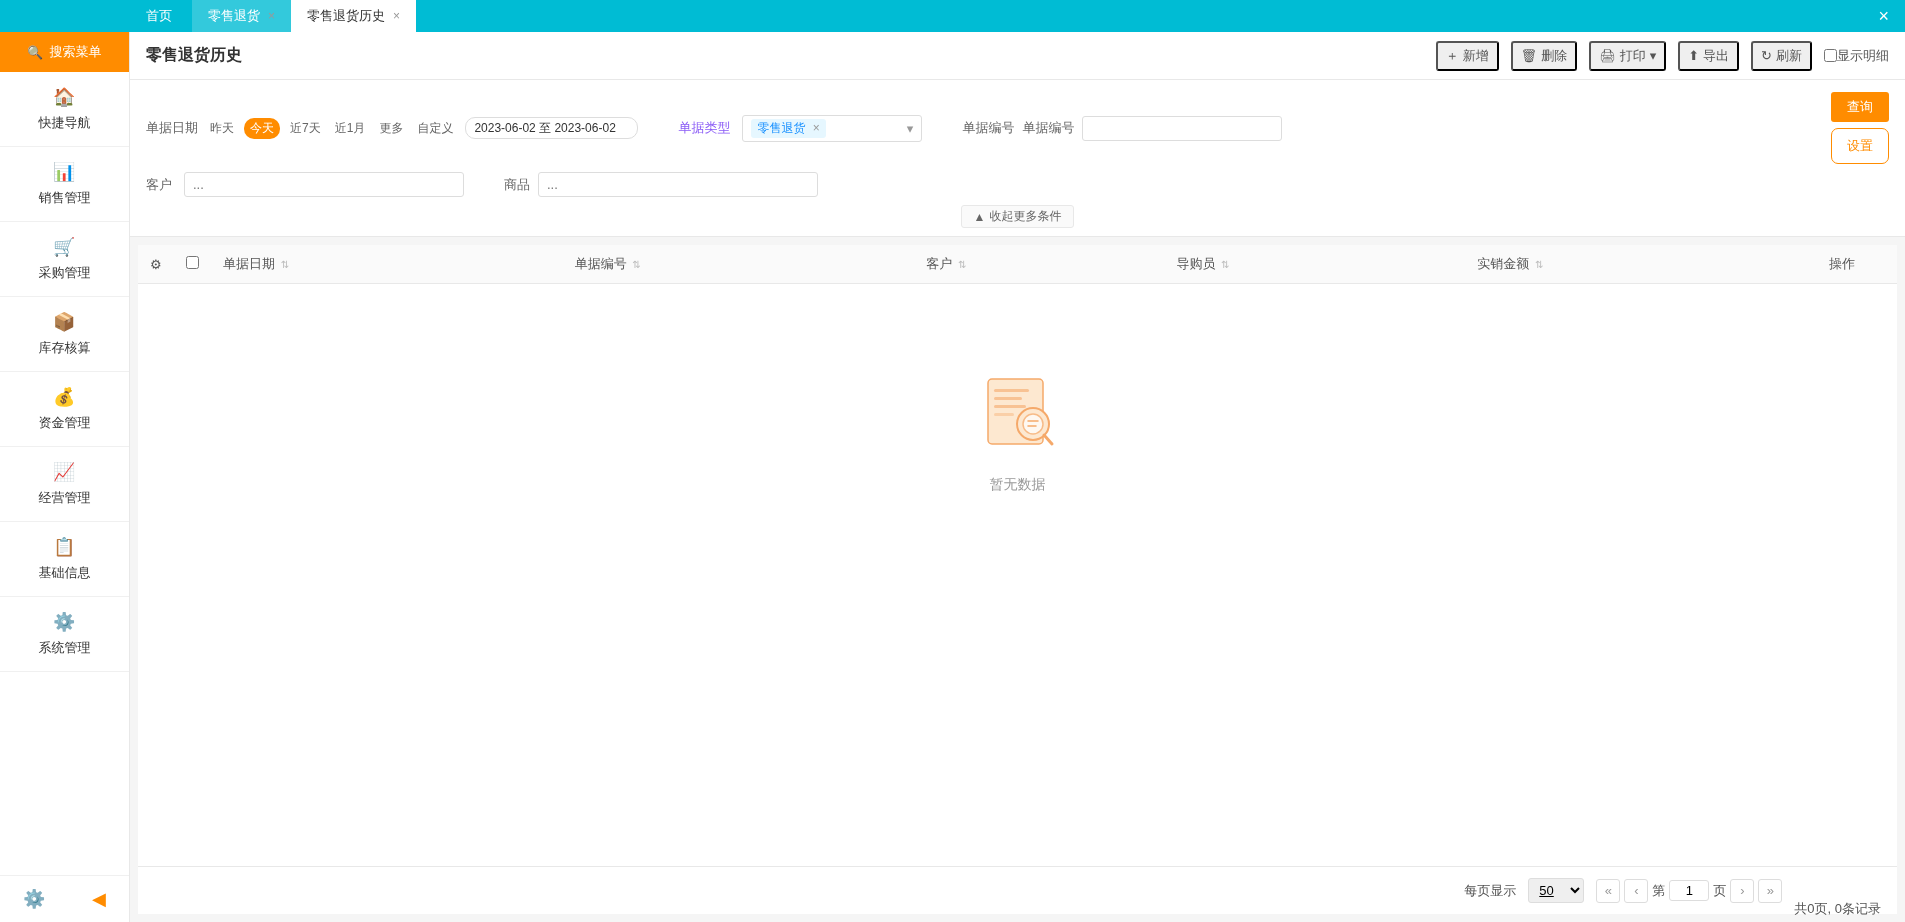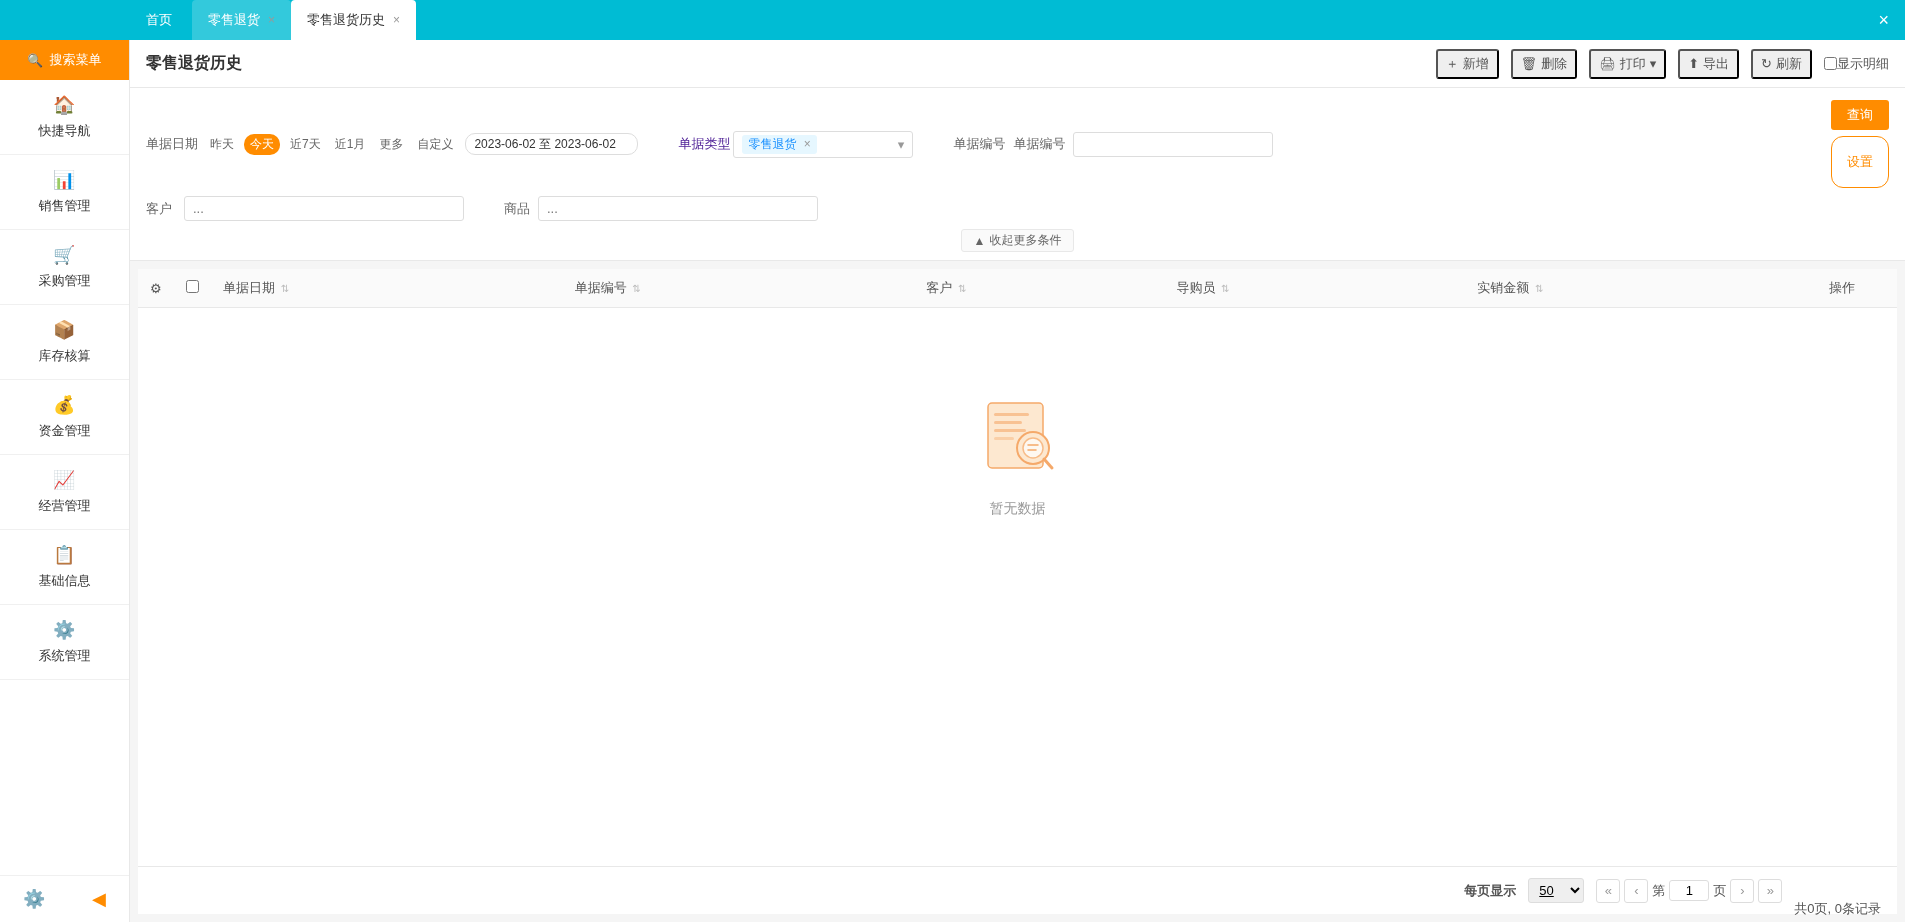--- a/index.html
+++ b/index.html
@@ -1,20 +1,20 @@
 <!DOCTYPE html>
 <html><head>
   <meta charset="utf-8">
   <style>
     * { box-sizing: border-box; margin: 0; padding: 0; font-family: 'Microsoft YaHei', Arial, sans-serif; }
     body { width: 1905px; height: 922px; overflow: hidden; display: flex; flex-direction: column; background: #f5f5f5; }
 
     
     .top-bar {
-      height: 40px;
+      height: 32px;
       background: #00bcd4;
       display: flex;
       align-items: center;
       padding: 0 0 0 130px;
       flex-shrink: 0;
     }
     .top-bar-tab {
       height: 40px;
       display: flex;
       align-items: center;
@@ -144,22 +144,22 @@
       border: none;
       padding: 6px 16px;
       border-radius: 3px;
       font-size: 13px;
       cursor: pointer;
     }
     .btn-setting {
       background: #fff;
       color: #ff8c00;
       border: 1px solid #ff8c00;
-      padding: 16px 14px;
-      border-radius: 12px;
+      padding: 8px 14px;
+      border-radius: 7px;
       font-size: 13px;
       cursor: pointer;
     }
     .checkbox-label {
       display: flex;
       align-items: center;
       font-size: 13px;
       color: #555;
     }
 
@@ -203,23 +203,23 @@
     .date-range {
       font-size: 12px;
       color: #333;
       border: 1px solid #ddd;
       padding: 3px 8px;
       border-radius: 10px;
       min-width: 170px;
     }
     .filter-type-label {
       font-size: 13px;
-      color: #4c1d95;
+      color: #8b5cf6;
       margin-left: 40px;
-      margin-right: 3px;
+      margin-right: 12px;
       flex-shrink: 0;
       font-family: Liberation Mono, monospace;
     }
     .filter-select {
       display: flex;
       align-items: center;
       border: 1px solid #ddd;
       border-radius: 3px;
       padding: 3px 8px;
       min-width: 180px;
@@ -362,21 +362,21 @@
       background: #fff;
       border-top: 1px solid #e8e8e8;
       display: flex;
       align-items: center;
       justify-content: flex-end;
       padding: 0 16px;
       gap: 12px;
       flex-shrink: 0;
       margin: 0 8px 8px 8px;
     }
-    .page-size-label { font-size: 13px; color: #555; font-weight: bold; }
+    .page-size-label { font-size: 13px; color: #555; }
     .page-size-select {
       border: 1px solid #ddd;
       border-radius: 3px;
       padding: 3px 6px;
       font-size: 13px;
       cursor: pointer;
       text-decoration: underline;
     }
     .page-nav {
       display: flex;

